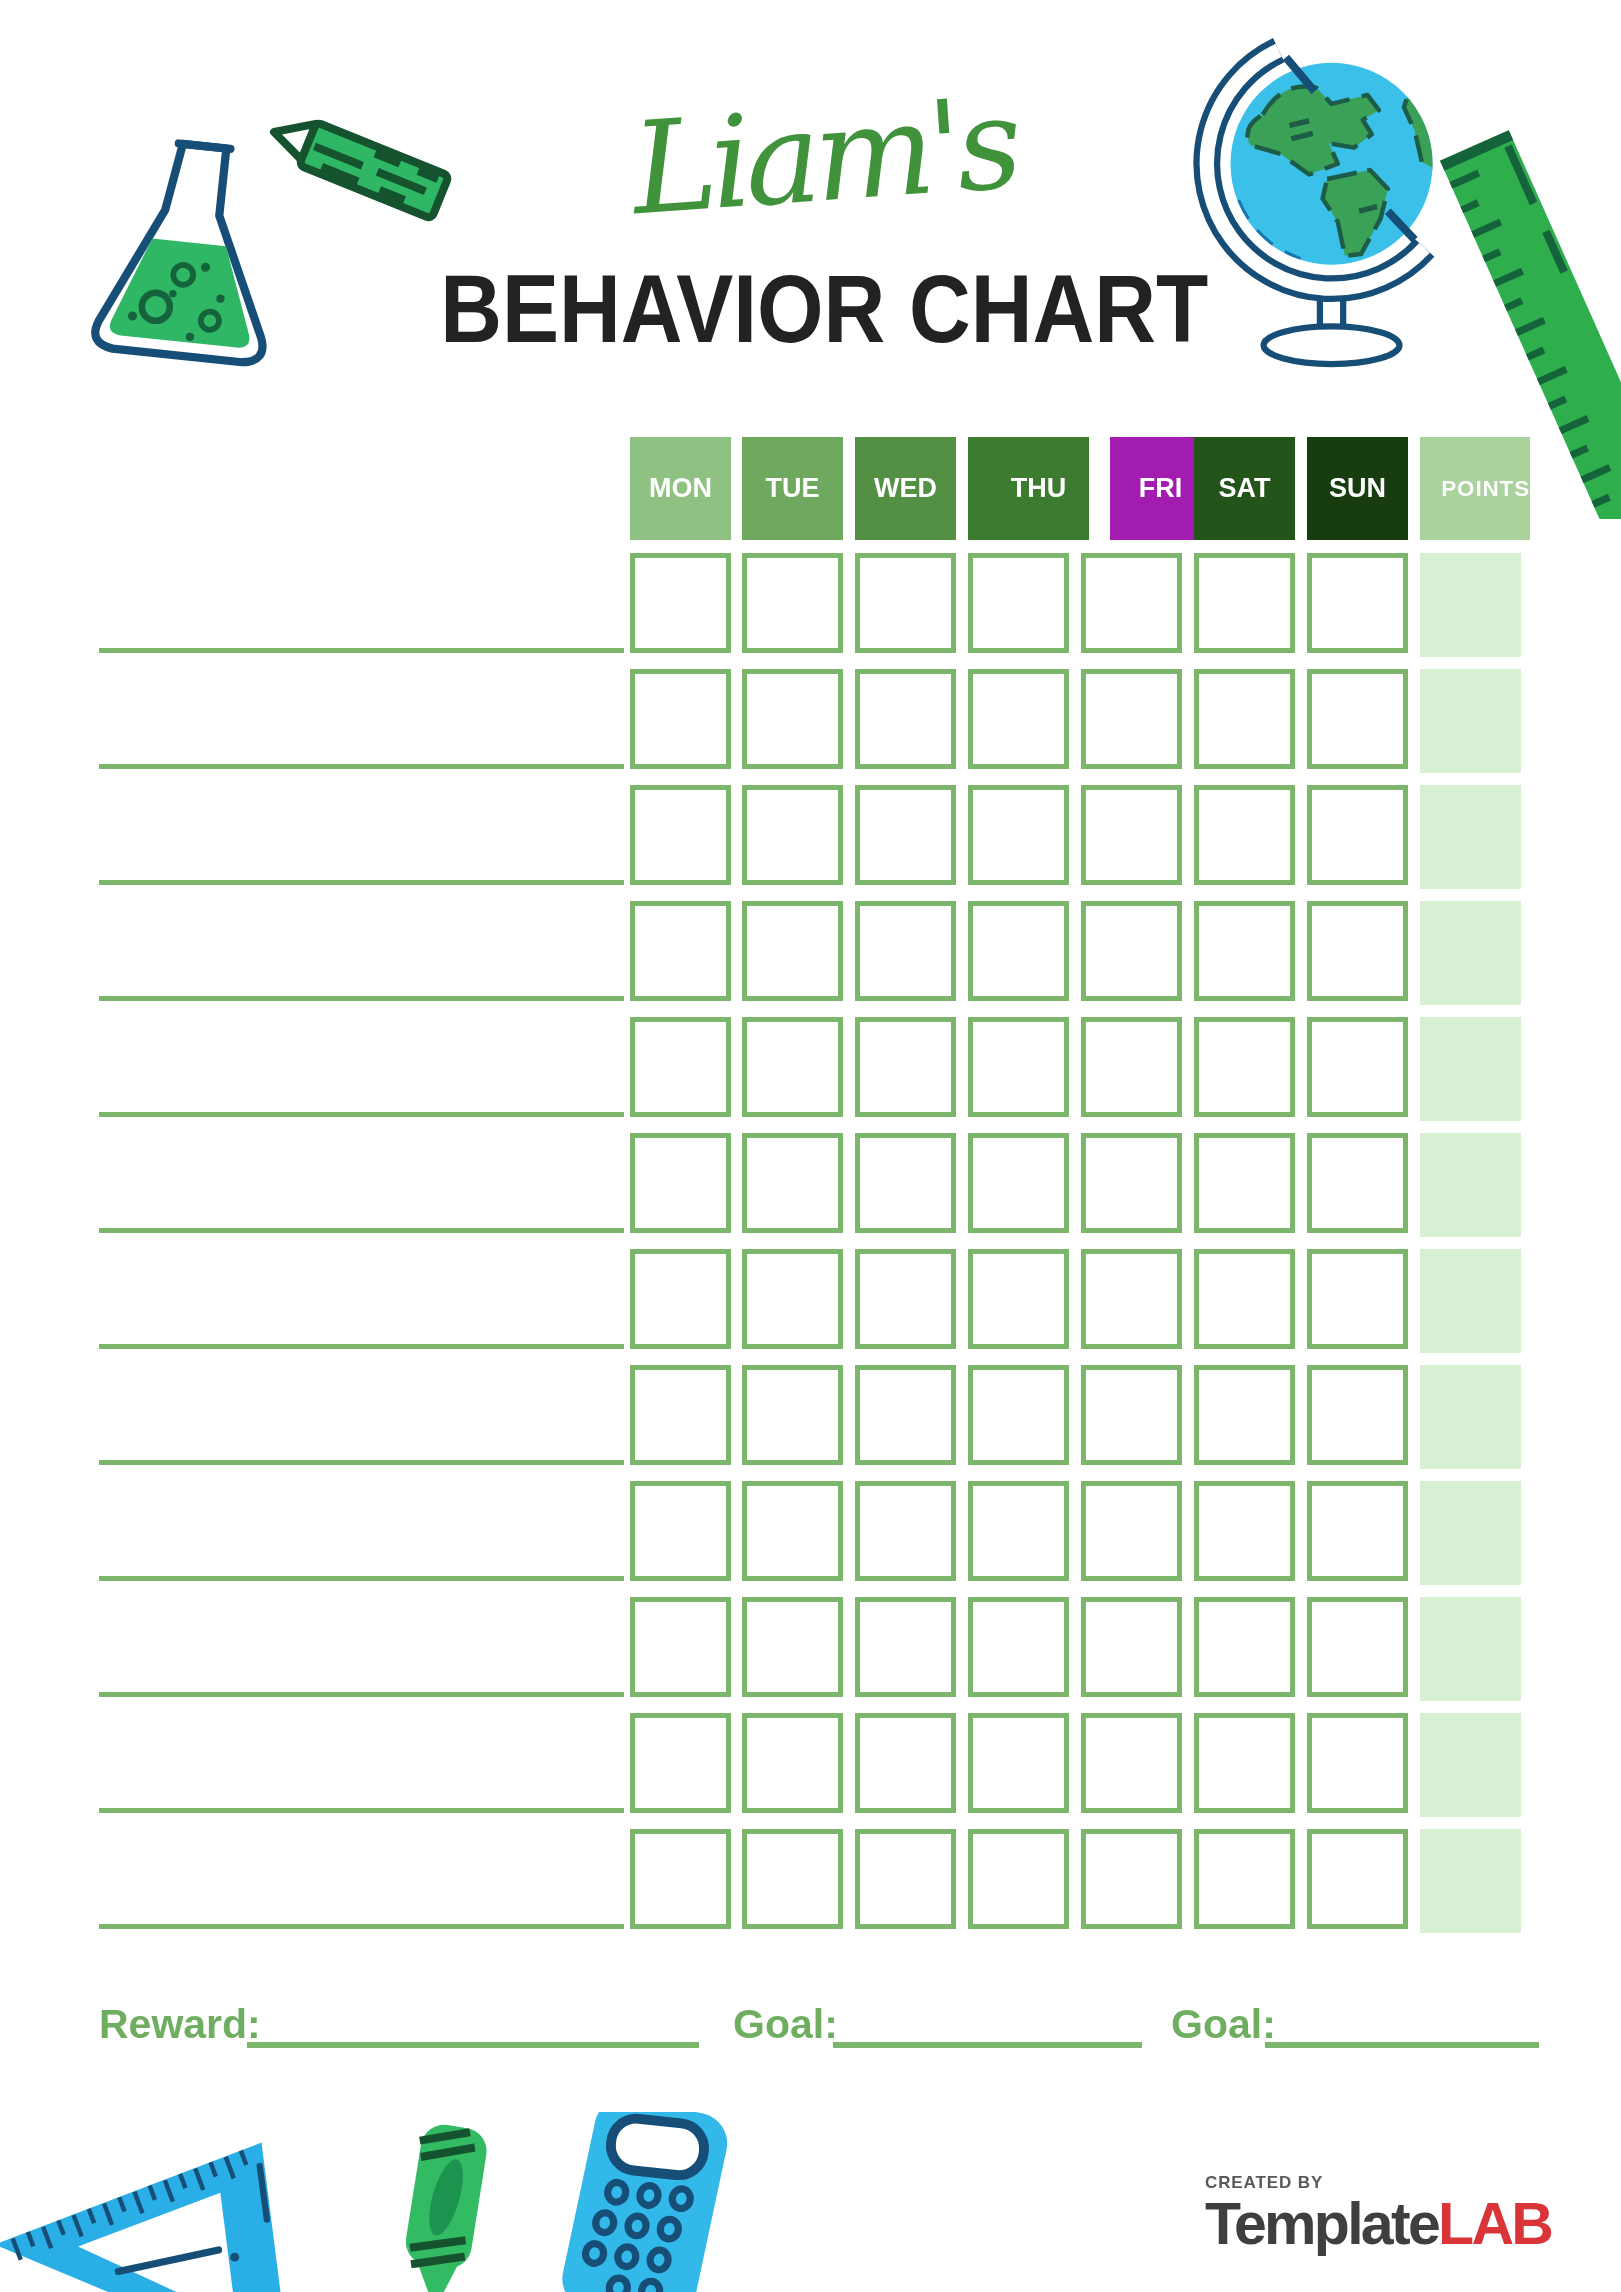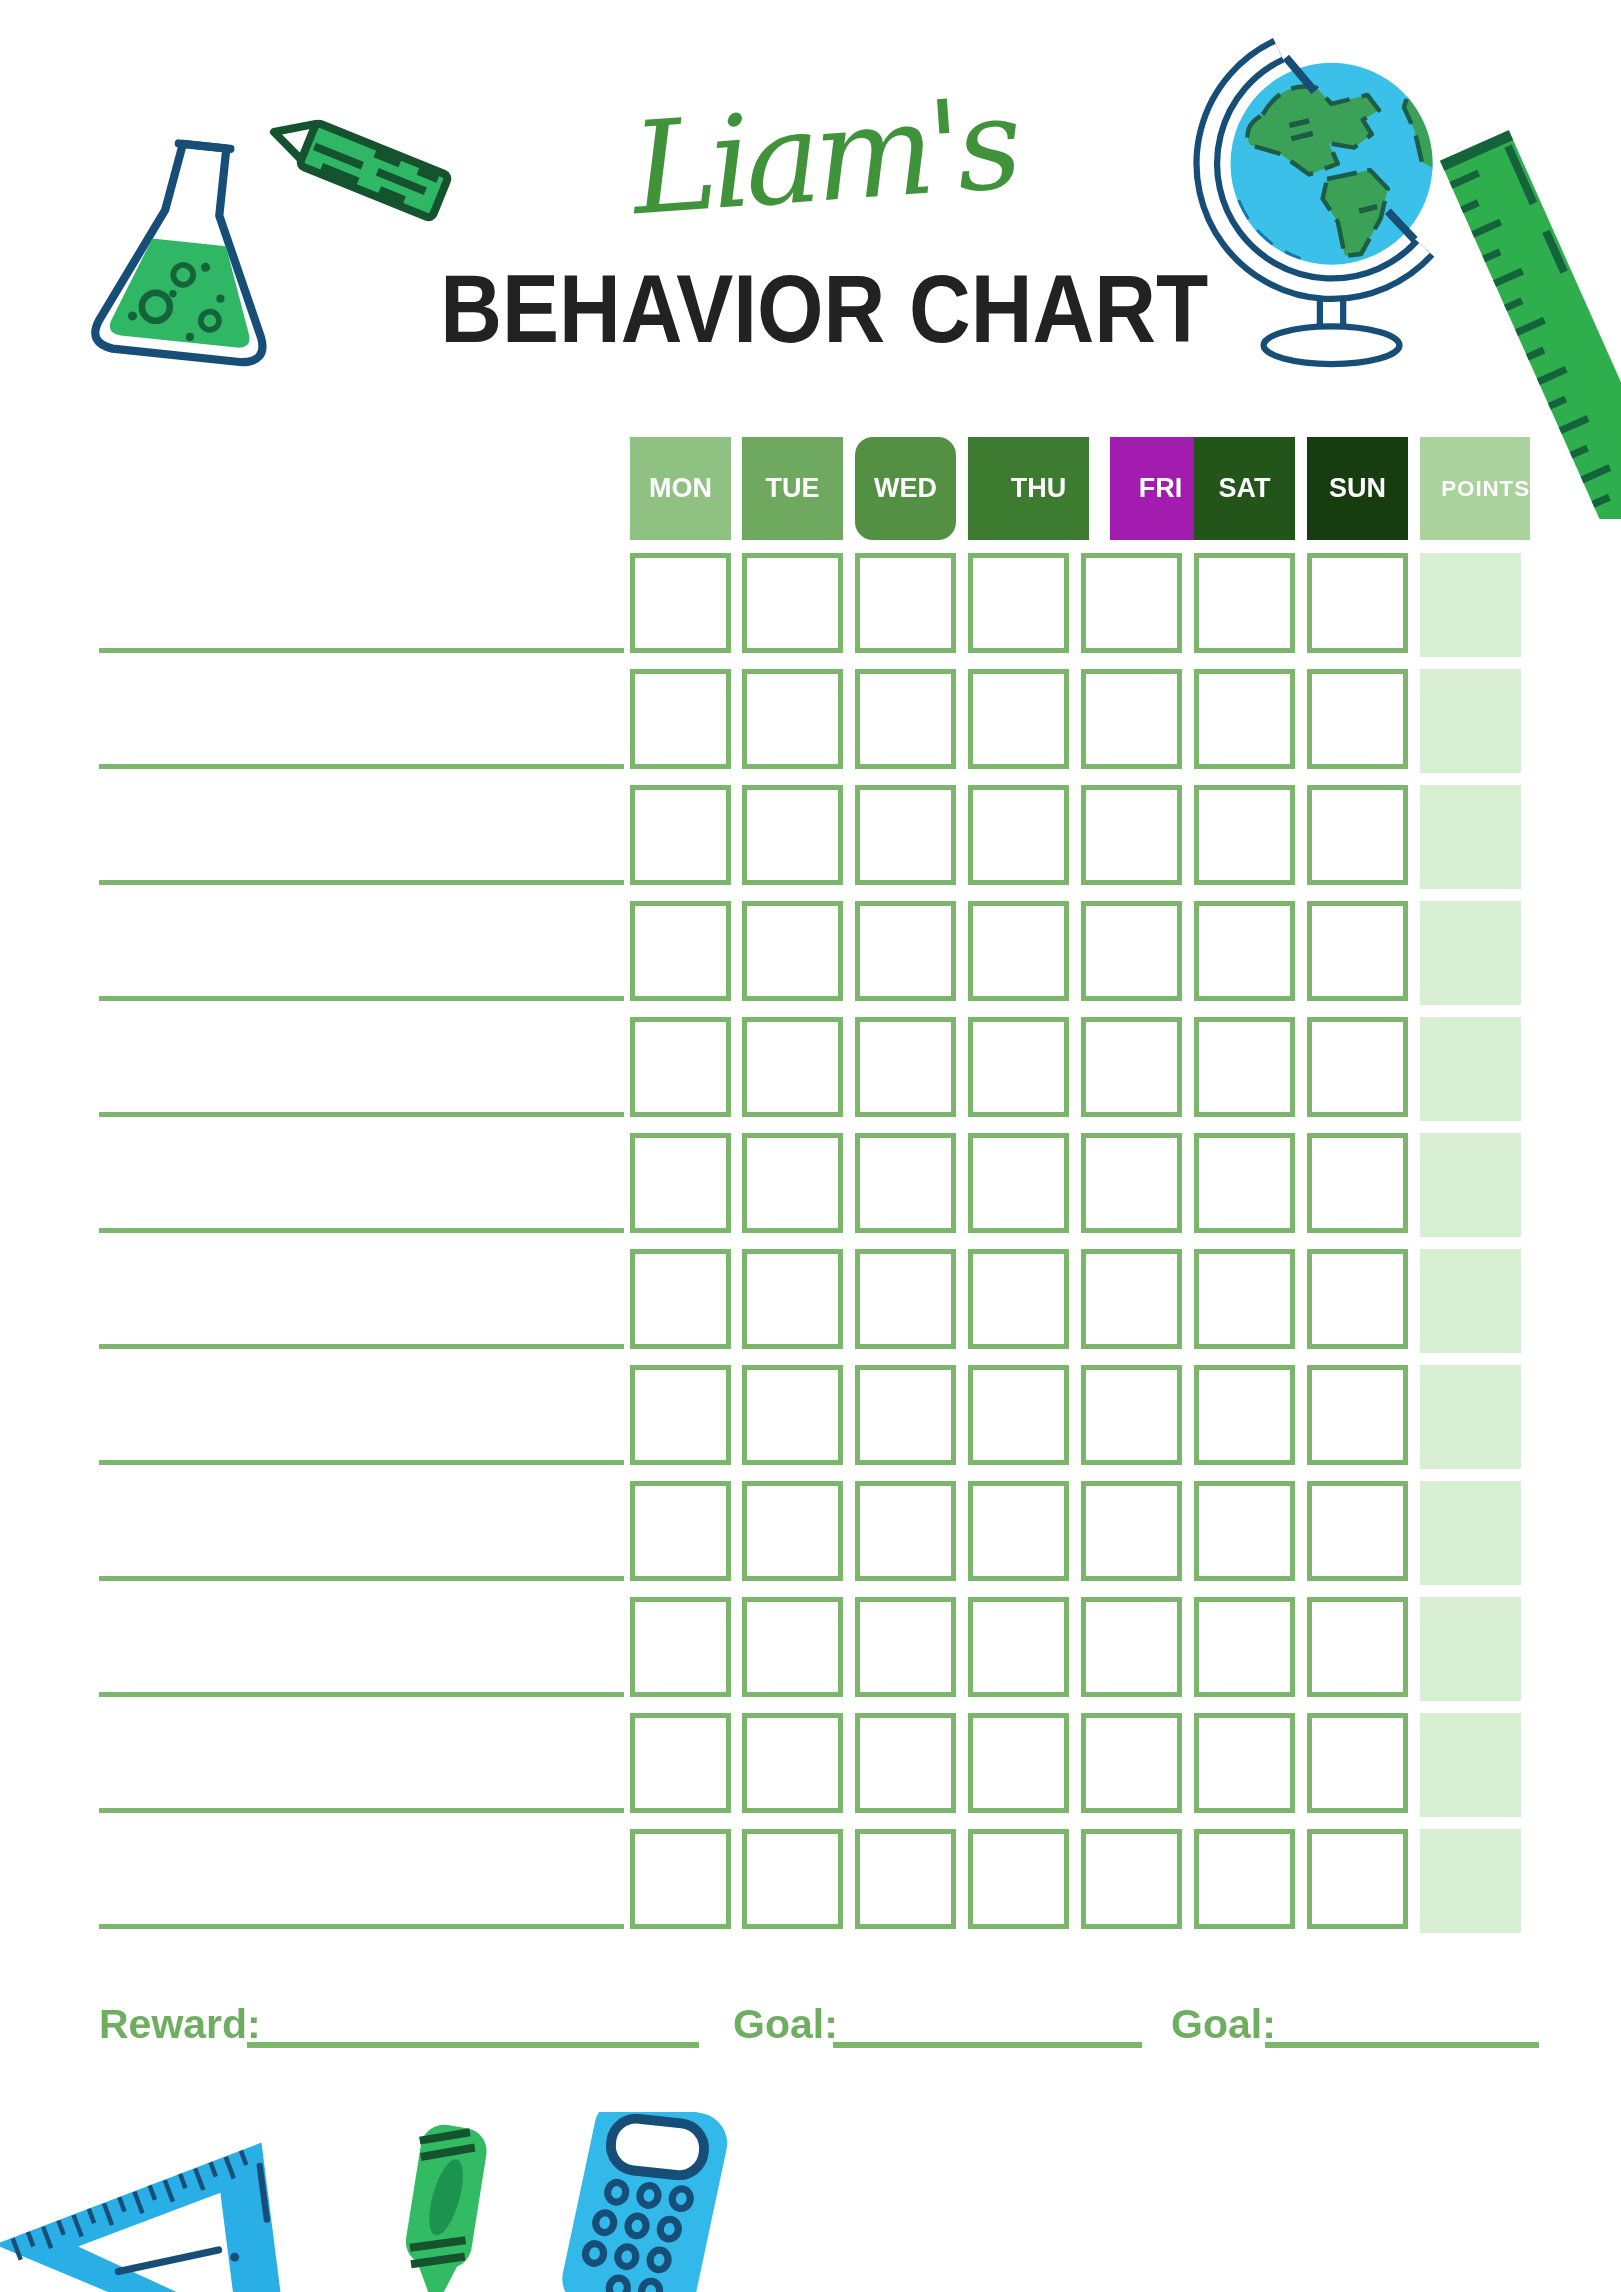--- a/index.html
+++ b/index.html
@@ -123,21 +123,21 @@
     </g>
   </svg>
 
   <div class="script-name">Liam's</div>
   <div class="main-heading">
     <span>BEHAVIOR CHART</span>
   </div>
 
   <div class="hdr-cell day-cell" style="left: 630px; background: rgb(143, 193, 130);">MON</div>
   <div class="hdr-cell day-cell" style="left: 742px; background: rgb(111, 168, 95);">TUE</div>
-  <div class="hdr-cell day-cell" style="left: 855px; background: rgb(84, 144, 68); border-radius: 18px;">WED</div>
+  <div class="hdr-cell day-cell" style="left: 855px; background: rgb(84, 144, 68);">WED</div>
   <div class="hdr-cell day-cell" style="left: 968px; background: rgb(61, 124, 48); padding-left: 20px;">THU</div>
   <div class="hdr-cell day-cell" style="left: 1081px; background: #a21caf; margin-left: 29px;">FRI</div>
   <div class="hdr-cell day-cell" style="left: 1194px; background: rgb(35, 84, 25);">SAT</div>
   <div class="hdr-cell day-cell" style="left: 1307px; background: rgb(22, 60, 16);">SUN</div>
   <div class="hdr-cell hdr-points" style="background: rgb(170, 210, 157);">POINTS</div>
 
   <div id="grid-rows">
       <div class="grid-row" style="top: 553px;">
         <div class="behaviour-line" style="background: rgb(124, 182, 109);"></div>
         <div class="checkbox" style="left: 630px; border-color: rgb(124, 182, 109);"></div>
@@ -330,15 +330,21 @@
         <ellipse cx="136" cy="128" rx="10" ry="11"></ellipse>
         <ellipse cx="60" cy="172" rx="10" ry="11"></ellipse>
         <ellipse cx="96" cy="168" rx="10" ry="11"></ellipse>
         <ellipse cx="132" cy="164" rx="10" ry="11"></ellipse>
         <ellipse cx="94" cy="204" rx="10" ry="11"></ellipse>
         <ellipse cx="130" cy="200" rx="10" ry="11"></ellipse>
       </g>
     </g>
   </svg>
 
+  <div class="brand-wrap">
+    <div class="created-by">CREATED BY</div>
+    <div class="brand-line">
+      <span class="brand-1">Template</span><span class="brand-2">LAB</span>
+    </div>
+  </div>
 
 </div>
 
 
 </body></html>

